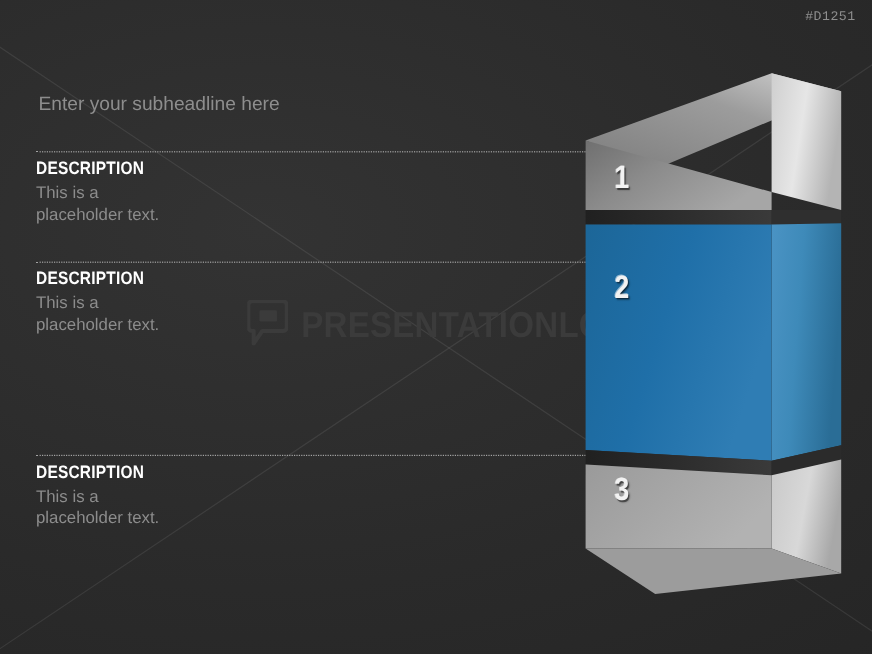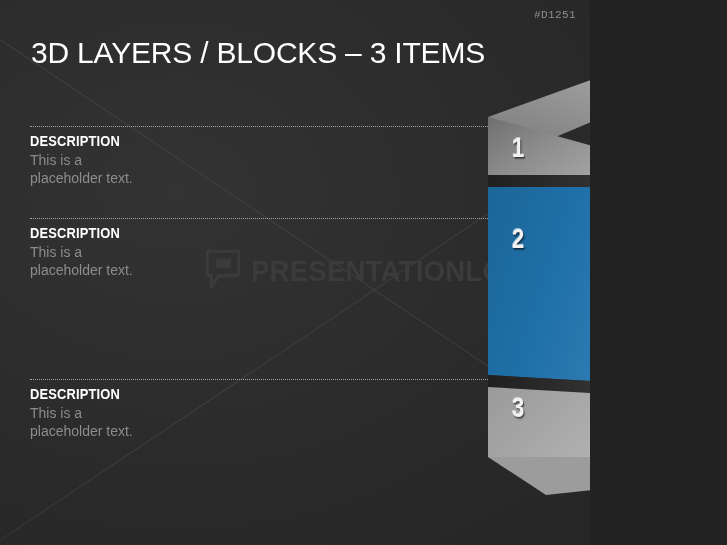--- a/index.html
+++ b/index.html
@@ -2,21 +2,21 @@
 <html><head>
 <meta charset="utf-8">
 <style>
   html, body {
     margin: 0;
     padding: 0;
     background: #222;
   }
   #slide {
     position: relative;
-    width: 590px;
+    width: 727px;
     height: 545px;
     overflow: hidden;
     background: #2c2c2c;
     background-image:
       radial-gradient(ellipse 120% 100% at 30% 35%, #333333 0%, #2a2a2a 55%, #242424 100%);
     font-family: "Liberation Sans", sans-serif;
     -webkit-font-smoothing: antialiased;
   }
 
   
@@ -151,21 +151,21 @@
 </head>
 <body>
 
 <div id="slide">
 
   <div class="diag diag-a"></div>
   <div class="diag diag-b"></div>
 
   <div class="id-code">#D1251</div>
 
-  <div class="headline">3D LAYERS / BLOCKS – 3 ITEMS</div>
+  <div class="subheadline">Enter your subheadline here</div>
 
   <div class="desc desc-1">
     <div class="rule"></div>
     <div class="title">DESCRIPTION</div>
     <div class="body">This is a placeholder text.</div>
   </div>
 
   <div class="desc desc-2">
     <div class="rule"></div>
     <div class="title">DESCRIPTION</div>

